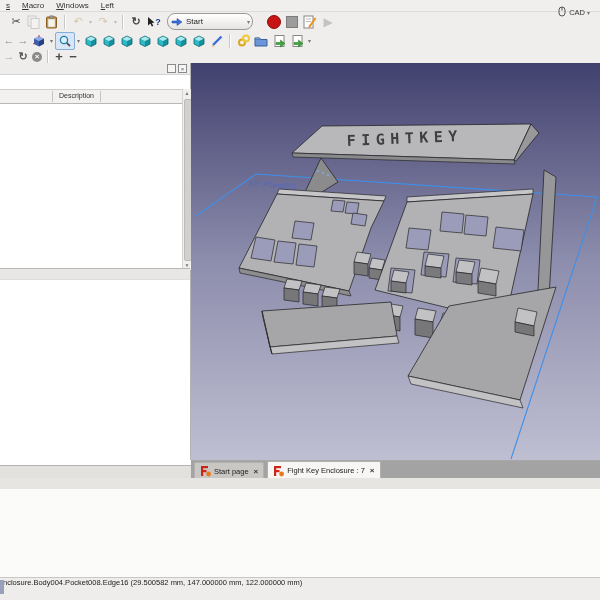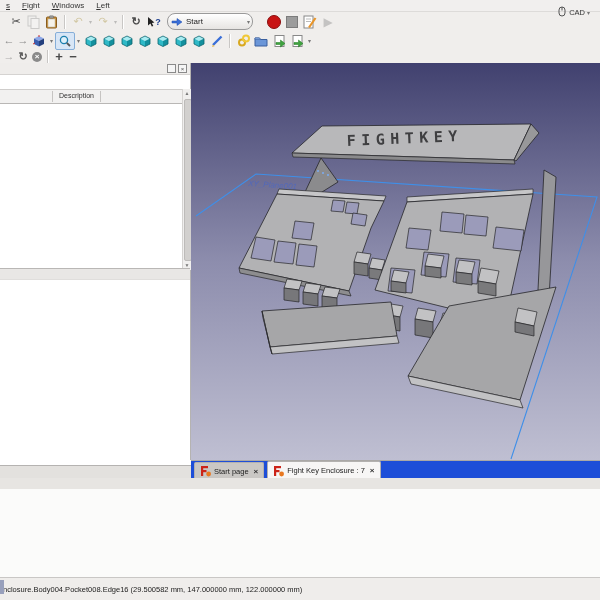--- a/index.html
+++ b/index.html
@@ -40,32 +40,32 @@
   .treerow{position:absolute;left:2px;font-size:7.5px;white-space:nowrap;color:#1a1a1a;}
   .treerow.muted{color:#a2a2a2;}
   .treerow.b{font-weight:bold;}
   .vsb{left:182px;top:26px;width:8px;height:181px;background:#f0efee;border-left:1px solid #d5d3d1;}
   .vsb .arr{position:absolute;left:0;width:8px;height:9px;font-size:5px;color:#777;text-align:center;line-height:9px;}
   .vsb .thumb{position:absolute;left:1px;width:6px;background:#d2d0ce;border:1px solid #bdbbb9;border-radius:2px;}
   .splitter{left:0;top:205px;width:190px;height:11px;background:#e9e7e5;border-top:1px solid #b9b7b5;border-bottom:1px solid #cfcdcb;}
   .propview{left:0;top:216px;width:190px;height:186px;background:#ffffff;border-top:1px solid #e0dedc;}
   
   .vp{left:191px;top:63px;}
-  .tabstrip{left:191px;top:460px;width:409px;height:18px;background:#1d4ed8;border-top:1px solid #aaa8a6;
+  .tabstrip{left:191px;top:460px;width:409px;height:18px;background:#a3a3a3;border-top:1px solid #aaa8a6;
             display:flex;align-items:flex-end;}
   .tab{height:16px;display:flex;align-items:center;font-size:7.5px;color:#222;padding:0 5px;
        border:1px solid #b3b1af;border-bottom:none;border-radius:2px 2px 0 0;margin-left:3px;background:#c9c7c4;}
   .tab.active{background:#f7f6f5;height:17px;}
   .tab .x{margin-left:5px;font-weight:bold;font-size:8px;color:#333;}
   .leftwhite{left:0;top:460px;width:191px;height:5px;background:#ffffff;}
   .leftgap{left:0;top:465px;width:191px;height:13px;background:#e3e1de;border-top:1px solid #b5b3b1;}
   .band{left:0;top:478px;width:600px;height:11px;background:#e7e5e2;border-bottom:1px solid #d2d0ce;}
   .lower{left:0;top:489px;width:600px;height:88px;background:#fbfbfa;}
   .statusbar{left:0;top:577px;width:600px;height:23px;background:#efedeb;border-top:1px solid #c9c7c5;
-             display:flex;align-items:center;font-size:7.5px;color:#222;}
+             display:flex;font-size:7.5px;color:#222;}
   .statmsg{margin-left:3px;white-space:nowrap;}
   .navsel{position:absolute;right:8px;top:6px;display:flex;align-items:center;font-size:7.5px;color:#333;}
   .edgefrag{left:0;top:580px;width:4px;height:14px;background:#98a0bc;}
 </style>
 </head>
 <body>
 
 <svg width="0" height="0" style="position:absolute">
   <defs>
     <g id="cube">
@@ -130,21 +130,21 @@
       </g>
     <g id="mouse">
         <rect x="1" y="1" width="6" height="9" rx="3" fill="none" stroke="#555"></rect>
         <line x1="4" y1="1" x2="4" y2="4.5" stroke="#555"></line>
       </g>
   </defs>
 </svg>
 
 <div class="abs menubar">
   <span class="menu-item">s</span>
-  <span class="menu-item">Fight</span>
+  <span class="menu-item">Macro</span>
   <span class="menu-item">Windows</span>
   <span class="menu-item">Left</span>
 </div>
 
 <div class="abs tb tb1" style="padding-left:7px;">
   <span class="tbi">
       <span class="glyph">✂</span>
     </span>
   <span class="tbi dis">
       <svg width="14" height="14">

